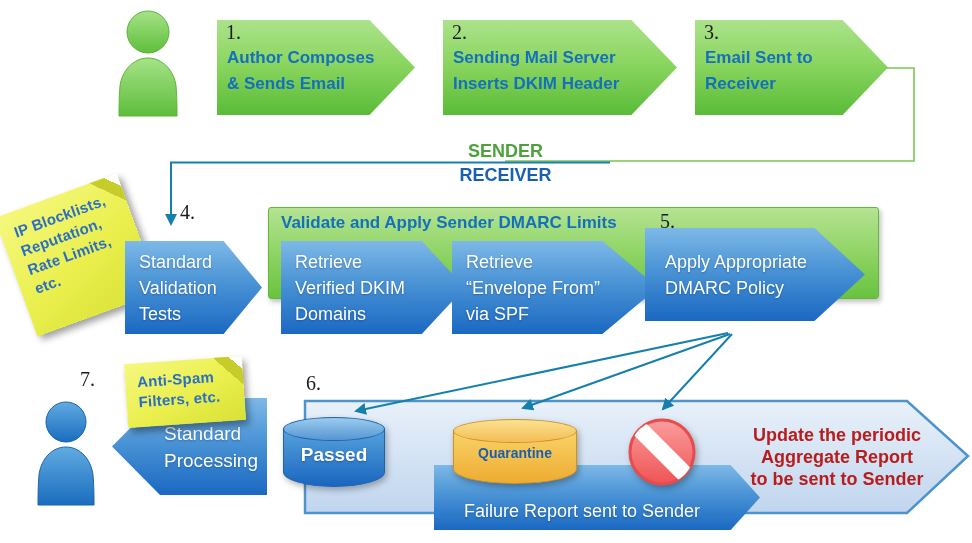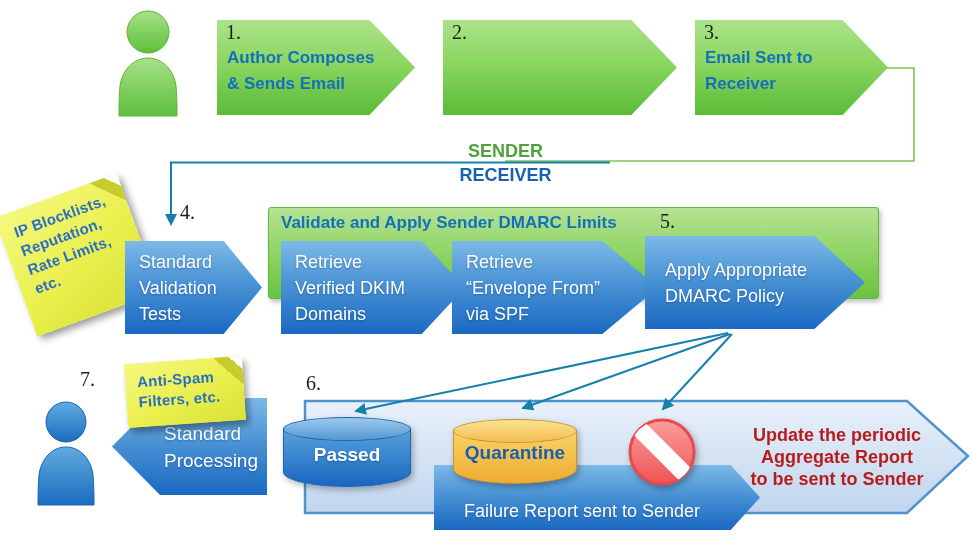--- a/index.html
+++ b/index.html
@@ -33,21 +33,21 @@
   
   .cyl{position:absolute;filter:drop-shadow(2px 3px 3px rgba(0,0,0,.3));}
   .cyl .body{position:absolute;left:0;right:0;top:11px;bottom:0;border-radius:0 0 50% 50% / 0 0 15px 15px;}
   .cyl .top{position:absolute;left:0;right:0;top:0;height:22px;border-radius:50%;}
   .cyl .txt{position:absolute;inset:0;display:flex;align-items:center;justify-content:center;padding-top:6px;}
   .cyl.bluecyl .body{background:linear-gradient(#57a3dd,#1a66c0);border:1px solid #1d64ae;border-top:none;}
   .cyl.bluecyl .top{background:linear-gradient(#9ccbef,#5596d2);border:1px solid #1d64ae;}
   .cyl.bluecyl .txt{color:#fff;font-size:19px;font-weight:bold;text-shadow:0 1px 2px rgba(0,40,90,.4);}
   .cyl.orangecyl .body{background:linear-gradient(#f9d469,#eeab31);border:1px solid #cf9220;border-top:none;}
   .cyl.orangecyl .top{background:linear-gradient(#fbe291,#f3bd55);border:1px solid #cf9220;}
-  .cyl.orangecyl .txt{color:#1a5fae;font-size:19px;font-weight:bold;padding-top:2px;}
+  .cyl.orangecyl .txt{color:#1a5fae;font-size:14px;font-weight:bold;padding-top:2px;}
   
   .bandtext{position:absolute;left:727px;top:424px;width:220px;text-align:center;
     font-weight:bold;font-size:18px;line-height:22px;color:#b91c1c;}
   
   .failure-lbl{position:absolute;left:0;right:30px;bottom:8px;text-align:center;color:#fff;
     font-size:18px;text-shadow:0 1px 2px rgba(0,40,90,.35);}
 </style>
 </head>
 <body>
 
@@ -64,21 +64,21 @@
   </svg>
   <div class="bandtext preline">Update the periodic
 Aggregate Report
 to be sent to Sender</div>
 
   <div class="chev bluefill" style="left:420px;top:465px;width:326px;height:65px;
        clip-path:polygon(0 0,91% 0,100% 50%,91% 100%,0 100%);margin-left:14px;">
     <div class="failure-lbl">Failure Report sent to Sender</div>
   </div>
 
-  <div class="cyl bluecyl" style="left:283px;top:417px;width:128px;height:70px;">
+  <div class="cyl bluecyl" style="left:283px;top:417px;width:102px;height:70px;">
     <div class="body"></div>
     <div class="top"></div>
     <div class="txt">Passed</div>
   </div>
 
   <div class="cyl orangecyl" style="left:453px;top:419px;width:124px;height:65px;">
     <div class="body"></div>
     <div class="top"></div>
     <div class="txt">Quarantine</div>
   </div>
@@ -113,20 +113,22 @@
   <div class="chev greenfill" style="left:217px;top:20px;width:198px;height:95px;
        clip-path:polygon(0 0,77% 0,100% 50%,77% 100%,0 100%);">
     <div class="num">1.</div>
     <div class="lbl-g preline">Author Composes
 &amp; Sends Email</div>
   </div>
 
   <div class="chev greenfill" style="left:443px;top:20px;width:234px;height:95px;
        clip-path:polygon(0 0,80.5% 0,100% 50%,80.5% 100%,0 100%);">
     <div class="num">2.</div>
+    <div class="lbl-g preline">Sending Mail Server
+Inserts DKIM Header</div>
   </div>
 
   <div class="chev greenfill" style="left:695px;top:20px;width:193px;height:95px;
        clip-path:polygon(0 0,76.5% 0,100% 50%,76.5% 100%,0 100%);">
     <div class="num">3.</div>
     <div class="lbl-g preline">Email Sent to
 Receiver</div>
   </div>
 
   <div class="divlab" style="left:428px;top:141px;color:#4ea23c;">SENDER</div>
@@ -159,21 +161,21 @@
 Domains</div>
   </div>
 
   <div class="chev bluefill" style="left:452px;top:241px;width:206px;height:93px;
        clip-path:polygon(0 0,73% 0,100% 50%,73% 100%,0 100%);">
     <div class="lbl-w preline" style="padding-left:14px;">Retrieve
 “Envelope From”
 via SPF</div>
   </div>
 
-  <div class="chev bluefill" style="left:645px;top:236px;width:220px;height:93px;
+  <div class="chev bluefill" style="left:645px;top:228px;width:220px;height:93px;
        clip-path:polygon(0 0,77% 0,100% 50%,77% 100%,0 100%);">
     <div class="lbl-w preline" style="padding-left:20px;">Apply Appropriate
 DMARC Policy</div>
   </div>
 
   <div class="stepnum" style="left:80px;top:368px;">7.</div>
 
   <svg class="abs" style="left:30px;top:398px;" width="74" height="110">
     <defs>
       <linearGradient id="bpg" x1="0" y1="0" x2="0" y2="1">

